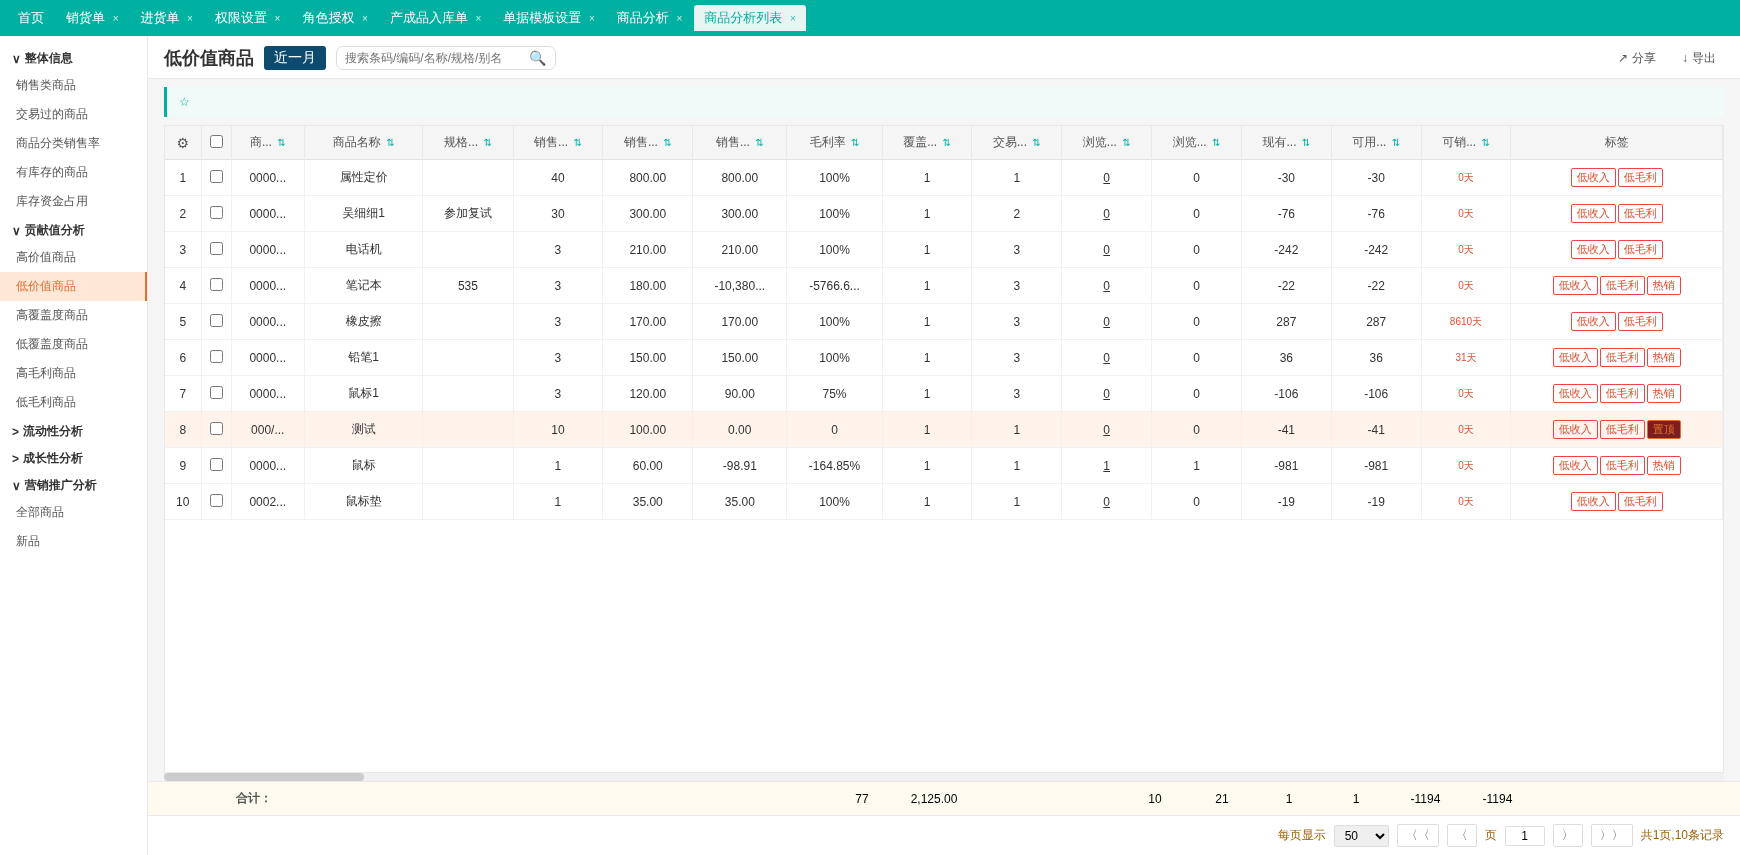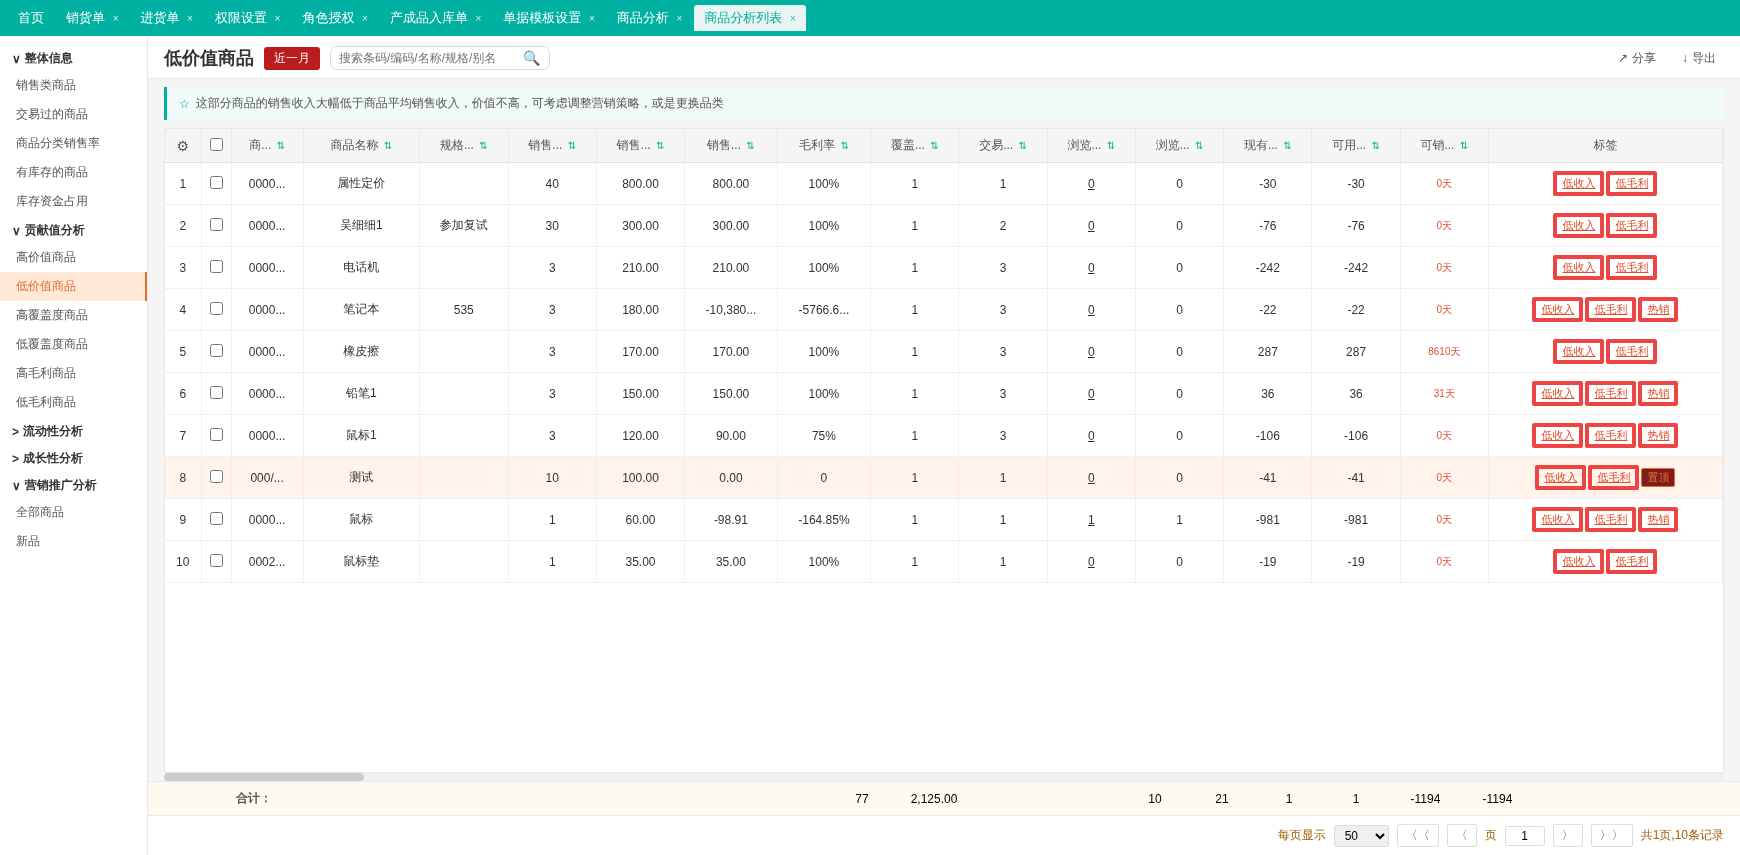--- a/index.html
+++ b/index.html
@@ -19,42 +19,42 @@
     .sidebar-group-title { color: #333; padding: 6px 12px 4px; font-weight: bold; font-size: 12px; display: flex; align-items: center; gap: 4px; }
     .sidebar-item { padding: 6px 16px; cursor: pointer; color: #555; font-size: 12px; }
     .sidebar-item.active { background: #ffe8d8; color: #e07030; border-right: 2px solid #e07030; }
 
     
     .content { flex: 1; display: flex; flex-direction: column; overflow: hidden; background: #f5f5f5; }
 
     
     .content-header { background: #fff; padding: 10px 16px 8px; border-bottom: 1px solid #e8e8e8; display: flex; align-items: center; gap: 10px; }
     .page-title { font-size: 18px; font-weight: bold; color: #333; }
-    .time-filter-btn { background: #b91c1c; color: #fff; border: none; padding: 3px 10px; border-radius: 3px; cursor: pointer; font-size: 12px; }
+    .time-filter-btn { background: #0c4a6e; color: #fff; border: none; padding: 3px 10px; border-radius: 3px; cursor: pointer; font-size: 14px; }
     .search-box { display: flex; align-items: center; border: 1px solid #ddd; border-radius: 7px; padding: 3px 8px; gap: 4px; width: 220px; }
     .search-box input { border: none; outline: none; font-size: 12px; width: 180px; color: #999; }
     .search-icon { color: #00b0a0; font-size: 14px; }
     .header-actions { margin-left: auto; display: flex; gap: 10px; }
     .action-btn { display: flex; align-items: center; gap: 4px; color: #555; cursor: pointer; font-size: 12px; padding: 3px 8px; }
 
     
     .notice-bar { background: #f0faf8; border-left: 3px solid #00b0a0; margin: 8px 16px; padding: 8px 12px; color: #555; font-size: 12px; display: flex; align-items: center; gap: 6px; }
     .notice-icon { color: #00b0a0; }
 
     
     .table-area { flex: 1; overflow: auto; margin: 0 16px; background: #fff; border: 1px solid #e8e8e8; }
     table { width: 100%; border-collapse: collapse; font-size: 12px; }
     thead tr { background: #f5f5f5; border-bottom: 1px solid #e0e0e0; }
     thead th { padding: 8px 6px; text-align: center; color: #555; font-weight: normal; border-right: 1px solid #e8e8e8; white-space: nowrap; position: relative; }
     thead th .sort-icon { color: #00b0a0; font-size: 10px; margin-left: 2px; }
     tbody tr { border-bottom: 1px solid #f0f0f0; }
     tbody tr.highlight { background: #fff3ec; }
     tbody td { padding: 7px 6px; text-align: center; color: #333; border-right: 1px solid #f0f0f0; }
     .tag { display: inline-block; padding: 1px 5px; border-radius: 2px; font-size: 11px; margin: 1px; }
-    .tag-red { color: #e05030; border: 4px solid #ef4444; text-decoration: underline; }
+    .tag-red { color: #e05030; border: 1px solid #ef4444; }
     .tag-orange { color: #e07030; border: 1px solid #e07030; background: #7f1d1d; }
     .days-tag { color: #e05030; font-size: 10px; margin-top: 40px; }
     .underline-link { text-decoration: underline; cursor: pointer; color: #333; }
     .settings-icon { font-size: 14px; color: #555; cursor: pointer; }
     
     
     .footer-total { background: #fffaf0; border-top: 1px solid #e8e8e8; padding: 8px 16px; display: flex; align-items: center; gap: 0; }
     .footer-total .label { width: 200px; text-align: center; padding-right: 20px; color: #555; font-weight: bold; }
 
     
@@ -136,21 +136,20 @@
         </div>
         <div class="action-btn">
           <span>↓</span>
           <span>导出</span>
         </div>
       </div>
     </div>
 
     <div class="notice-bar">
       <span class="notice-icon">☆</span>
-      <span>这部分商品的销售收入大幅低于商品平均销售收入，价值不高，可考虑调整营销策略，或是更换品类</span>
     </div>
 
     <div class="table-area">
       <table>
         <thead>
           <tr>
             <th style="width:36px;"><span class="settings-icon">⚙</span></th>
             <th style="width:30px;"><input type="checkbox" style=""></th>
             <th>商... <span class="sort-icon">⇅</span></th>
             <th style="min-width:80px;">商品名称 <span class="sort-icon">⇅</span></th>

